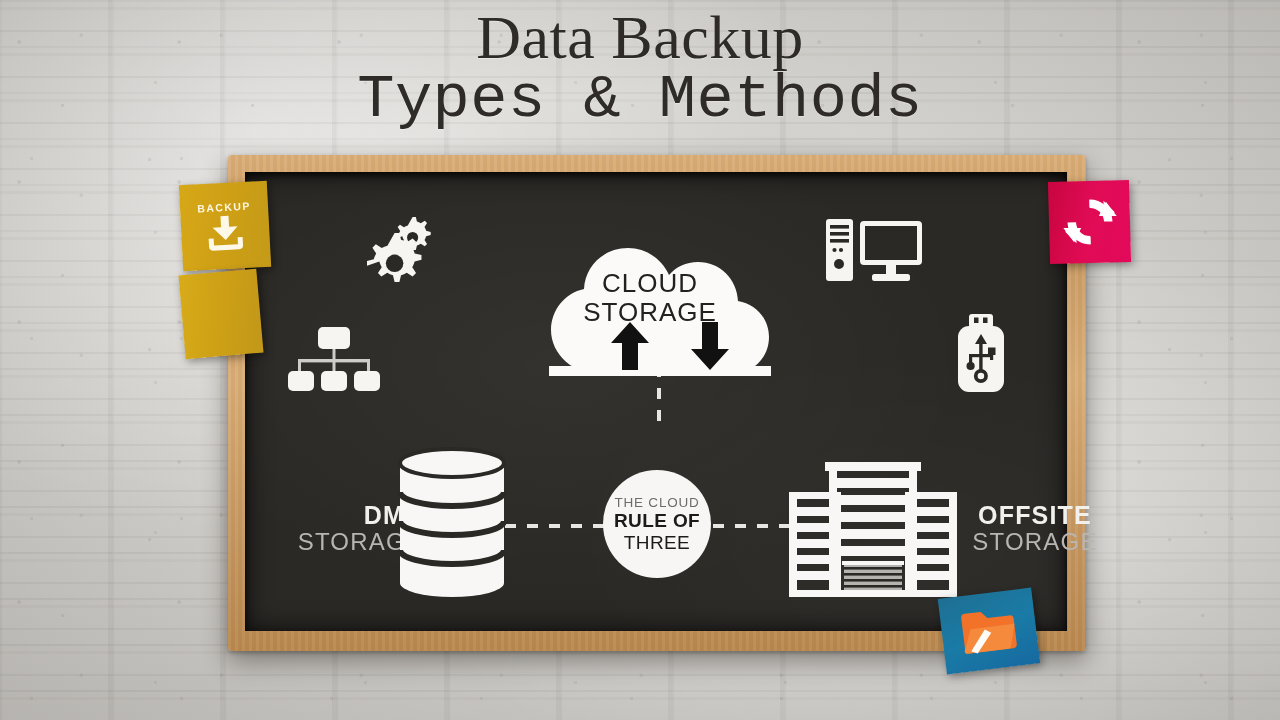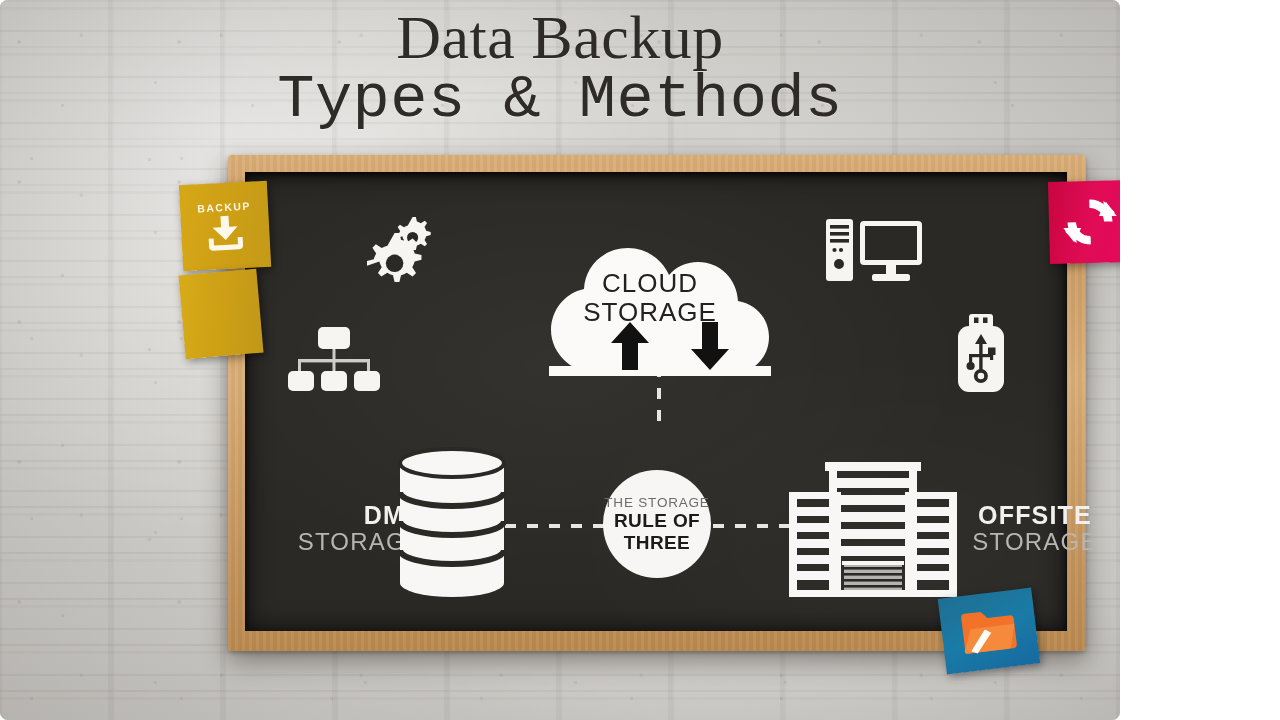--- a/index.html
+++ b/index.html
@@ -3,24 +3,23 @@
 <meta charset="utf-8">
 <style>
   * { box-sizing: border-box; margin: 0; padding: 0; }
   html, body {
     width: 1280px; height: 720px;
     overflow: hidden;
     font-family: "Liberation Sans", sans-serif;
   }
   #stage {
     position: relative;
-    width: 1120px; height: 720px;
+    width: 1280px; height: 720px;
     background: #cfcdc9;
     overflow: hidden;
-    border-radius: 8px;
   }
 
   
   .wall {
     position: absolute; inset: 0;
     background-color: #d5d3cf;
     background-image:
       radial-gradient(ellipse 60% 80% at 20% 18%, rgba(255,255,255,.55), transparent 70%),
       radial-gradient(ellipse 70% 60% at 80% 75%, rgba(255,255,255,.40), transparent 70%),
       radial-gradient(ellipse 50% 50% at 50% 50%, rgba(160,155,150,.25), transparent 75%),
@@ -124,21 +123,21 @@
     width: 108px; height: 108px;
     border-radius: 50%;
     background: #f7f6f4;
     display:flex; flex-direction:column;
     align-items:center; justify-content:center;
     color:#1d1b19;
     box-shadow: 0 0 0 0 rgba(0,0,0,0);
   }
   .circle .t1 { font-size: 13.5px; letter-spacing:.8px; color:#6f6c68; font-weight:400; }
   .circle .t2 { font-size: 19px; font-weight:700; letter-spacing:.4px; margin-top:0; }
-  .circle .t3 { font-size: 19px; font-weight:700; letter-spacing:.4px;text-align:right; }
+  .circle .t3 { font-size: 19px; font-weight:400; letter-spacing:.4px;text-align:right; }
 
   
   .cloud-wrap { position:absolute; }
   .cloud-text {
     position:absolute; left:0; right:16px; top:34px;
     text-align:center; color:#232120;
     font-weight:400;
   }
   .cloud-text .c1 { display:block; font-size:26px; letter-spacing:1px; }
   .cloud-text .c2 { display:block; font-size:26px; letter-spacing:1px; margin-top:-2px; }
@@ -300,21 +299,21 @@
           <path d="M0 14 L0 134 A52 14 0 0 0 104 134 L104 14 Z"></path>
           <ellipse cx="52" cy="14" rx="52" ry="14" fill="#f8f7f5"></ellipse>
           <ellipse cx="52" cy="14" rx="52" ry="14" fill="none" stroke="#2b2926" stroke-width="4"></ellipse>
           <path d="M0 43 A52 14 0 0 0 104 43" fill="none" stroke="#2b2926" stroke-width="6"></path>
           <path d="M0 72 A52 14 0 0 0 104 72" fill="none" stroke="#2b2926" stroke-width="6"></path>
           <path d="M0 101 A52 14 0 0 0 104 101" fill="none" stroke="#2b2926" stroke-width="6"></path>
         </svg>
       </div>
 
       <div class="circle" style="left:358px; top:298px;">
-        <span class="t1">THE STORAGE</span>
+        <span class="t1">THE CLOUD</span>
         <span class="t2">RULE OF</span>
         <span class="t3">THREE</span>
       </div>
 
       <div class="chalk" style="left:544px; top:290px;">
         <svg class="ico" width="168" height="135" viewBox="0 0 168 135" fill="#f8f7f5">
 
           <rect x="0" y="30" width="8" height="98"></rect>
           <rect x="0" y="30" width="52" height="7"></rect>
           <rect x="44" y="30" width="8" height="98"></rect>

